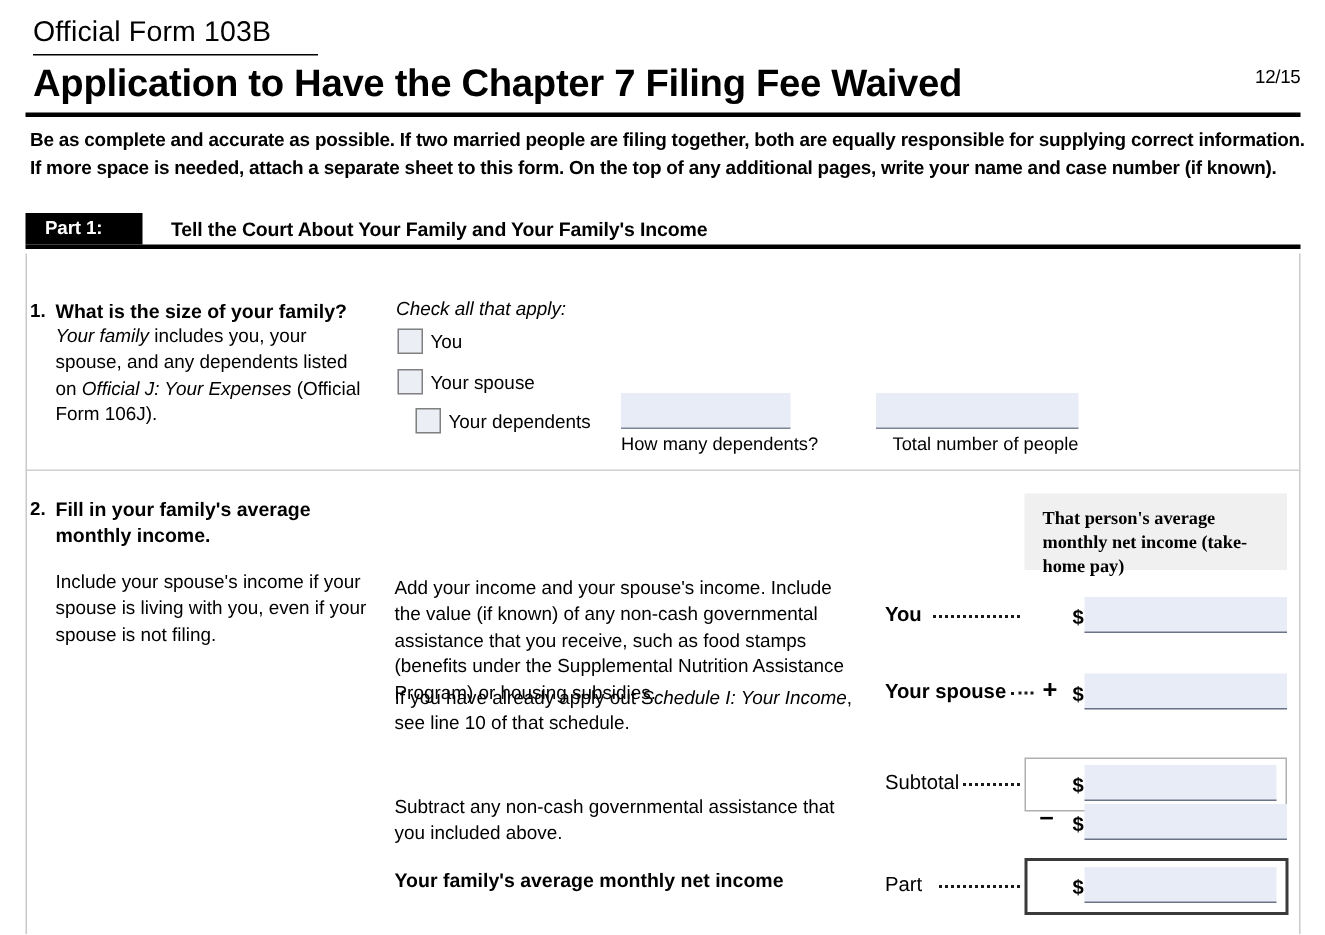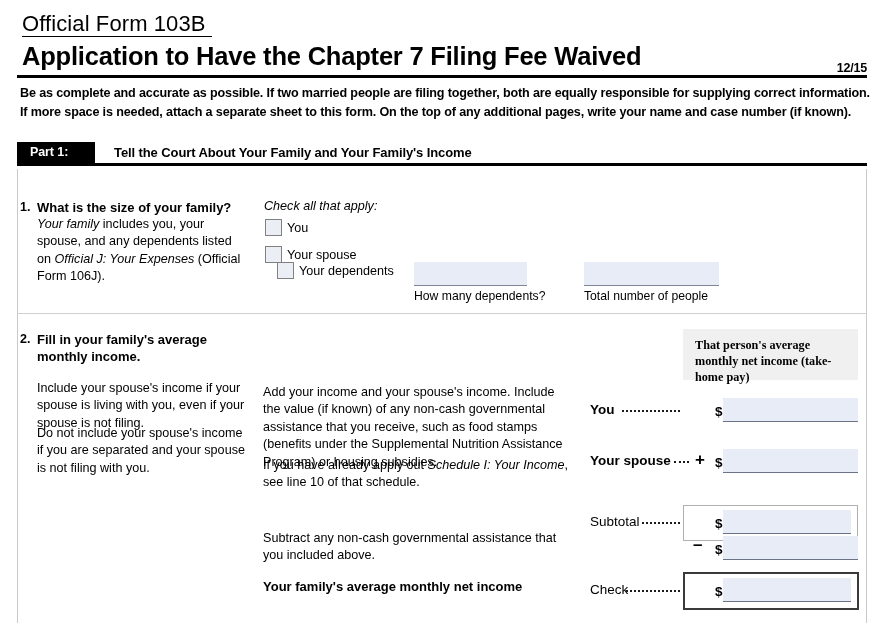--- a/index.html
+++ b/index.html
@@ -18,21 +18,21 @@
     height: 623px;
     overflow: hidden;
     background: #ffffff;
   }
 
   
   .form-number {
     position: absolute;
     left: 22px;
     top: 11px;
-    font-size: 22px;
+    font-size: 19px;
     letter-spacing: 0.1px;
     white-space: nowrap;
   }
   .form-number-rule {
     position: absolute;
     left: 22px;
     top: 36px;
     width: 190px;
     height: 1px;
     background: #000;
@@ -42,23 +42,23 @@
     left: 22px;
     top: 42px;
     font-size: 25.5px;
     font-weight: bold;
     letter-spacing: -0.2px;
     white-space: nowrap;
   }
   .form-revision {
     position: absolute;
     right: 16px;
-    top: 61px;
+    top: 44px;
     font-size: 12.5px;
-    font-weight: bold;
+    font-weight: normal;
     letter-spacing: -0.2px;
   }
   .title-rule {
     position: absolute;
     left: 17px;
     top: 75px;
     right: 16px;
     height: 3px;
     background: #000;
   }
@@ -190,39 +190,39 @@
     box-sizing: border-box;
     flex: 0 0 auto;
   }
   .checkbox-label {
     font-size: 12.6px;
     margin-left: 5px;
     white-space: nowrap;
   }
   .cb1 { top: 219px; }
   .cb2 { top: 246px; }
-  .cb3 { top: 262px; padding-left: 12px; }
+  .cb3 { top: 272px; padding-left: 12px; }
 
   
   .writein {
     position: absolute;
   }
   .writein .field {
     background: #e8ecf7;
     border-bottom: 1px solid #7d8596;
     height: 24px;
     box-sizing: border-box;
   }
   .writein .caption {
     font-size: 12.2px;
     margin-top: 3px;
     white-space: nowrap;
   }
   .wi-dependents { left: 414px; top: 262px; width: 113px; }
-  .wi-total      { left: 584px; top: 262px; width: 135px; }
+  .wi-total      { left: 584px; top: 262px; width: 135px; text-align: right; }
 
   
   .q2-num   { left: 20px;  top: 332px; }
   .q2-head  { left: 37px;  top: 331px; width: 190px; }
   .q2-p1    { left: 37px;  top: 380px; width: 215px; }
   .q2-p2    { left: 37px;  top: 425px; width: 215px; }
 
   .q2-mid1  { left: 263px; top: 384px; width: 310px; }
   .q2-mid2  { left: 263px; top: 457px; width: 310px; }
   .q2-mid3  { left: 263px; top: 530px; width: 310px; }
@@ -353,21 +353,20 @@
     <div class="caption">How many dependents?</div>
   </div>
   <div class="writein wi-total">
     <div class="field"></div>
     <div class="caption">Total number of people</div>
   </div>
 
   <div class="q-num q2-num">2.</div>
   <div class="q-head q2-head">Fill in your family's average monthly income.</div>
   <div class="q-body q2-p1">Include your spouse's income if your spouse is living with you, even if your spouse is not filing.</div>
-  <div class="q-body q2-p2">Do not include your spouse's income if you are separated and your spouse is not filing with you.</div>
 
   <div class="q-body q2-mid1">Add your income and your spouse's income. Include the value (if known) of any non-cash governmental assistance that you receive, such as food stamps (benefits under the Supplemental Nutrition Assistance Program) or housing subsidies.</div>
   <div class="q-body q2-mid2"><span>If you have already apply out </span><span class="i">Schedule I: Your Income</span><span>, see line 10 of that schedule.</span></div>
   <div class="q-body q2-mid3">Subtract any non-cash governmental assistance that you included above.</div>
   <div class="q-body q2-mid4">Your family's average monthly net income</div>
 
   <div class="col-header"></div>
   <div class="col-header-text" style="left:695px; top:337px; width:158px;">That person's average monthly net income (take-home pay)</div>
 
   <div class="money-row row-you" style="width:270px;">
@@ -394,19 +393,19 @@
   </div>
 
   <div class="money-row row-minus" style="width:270px;">
     <div class="op" style="left:103px; top:1px;">–</div>
     <div class="dollar" style="left:125px;">$</div>
     <div class="money-field" style="left:133px; top:2px; width:135px;"></div>
   </div>
 
   <div class="money-row row-total" style="width:270px;">
     <div class="box-outline thick" style="left:93px; top:-4px; width:176px; height:38px;"></div>
-    <div class="money-label" style="left:0;">Check</div>
+    <div class="money-label" style="left:0;">Part</div>
     <div class="dots" style="left:36px; width:54px;"></div>
     <div class="dollar" style="left:125px;">$</div>
     <div class="money-field" style="left:133px; top:2px; width:128px;"></div>
   </div>
 
 </div>
 
 </body></html>

